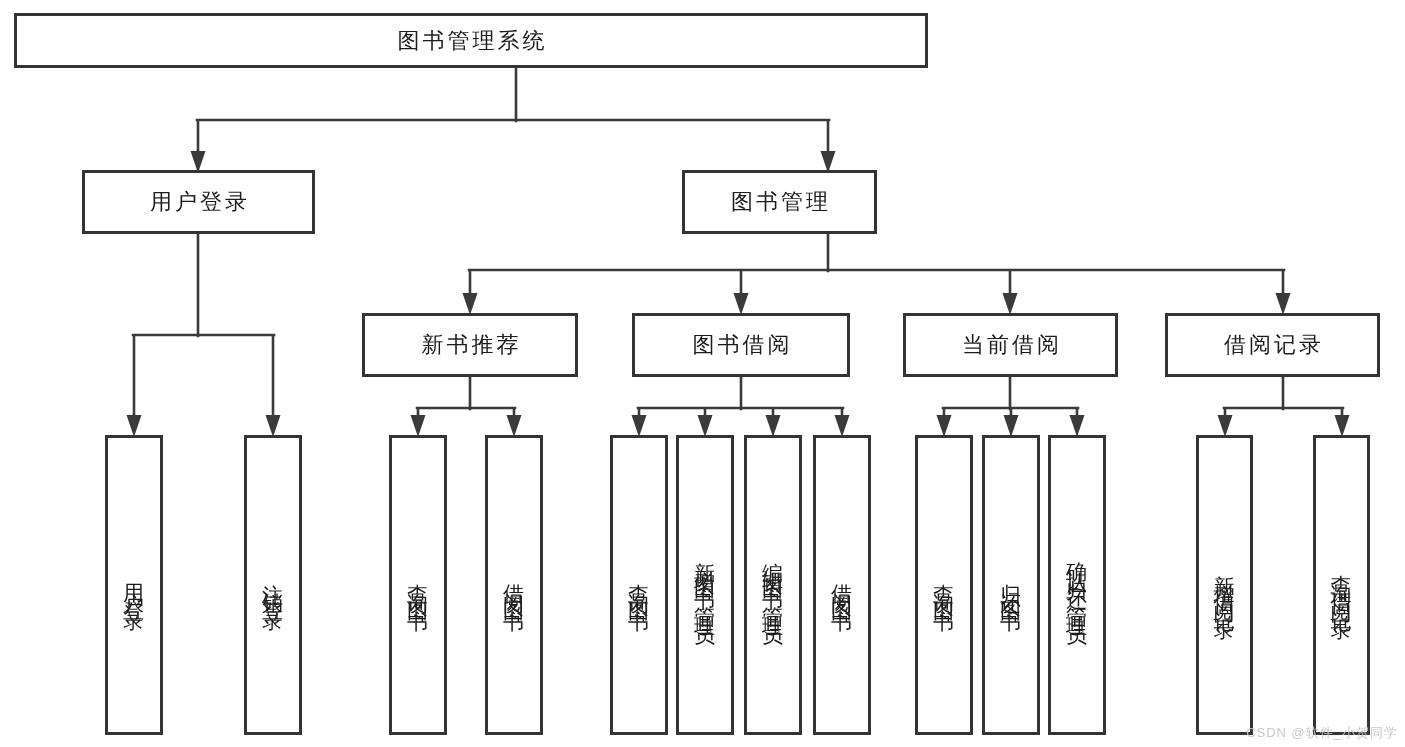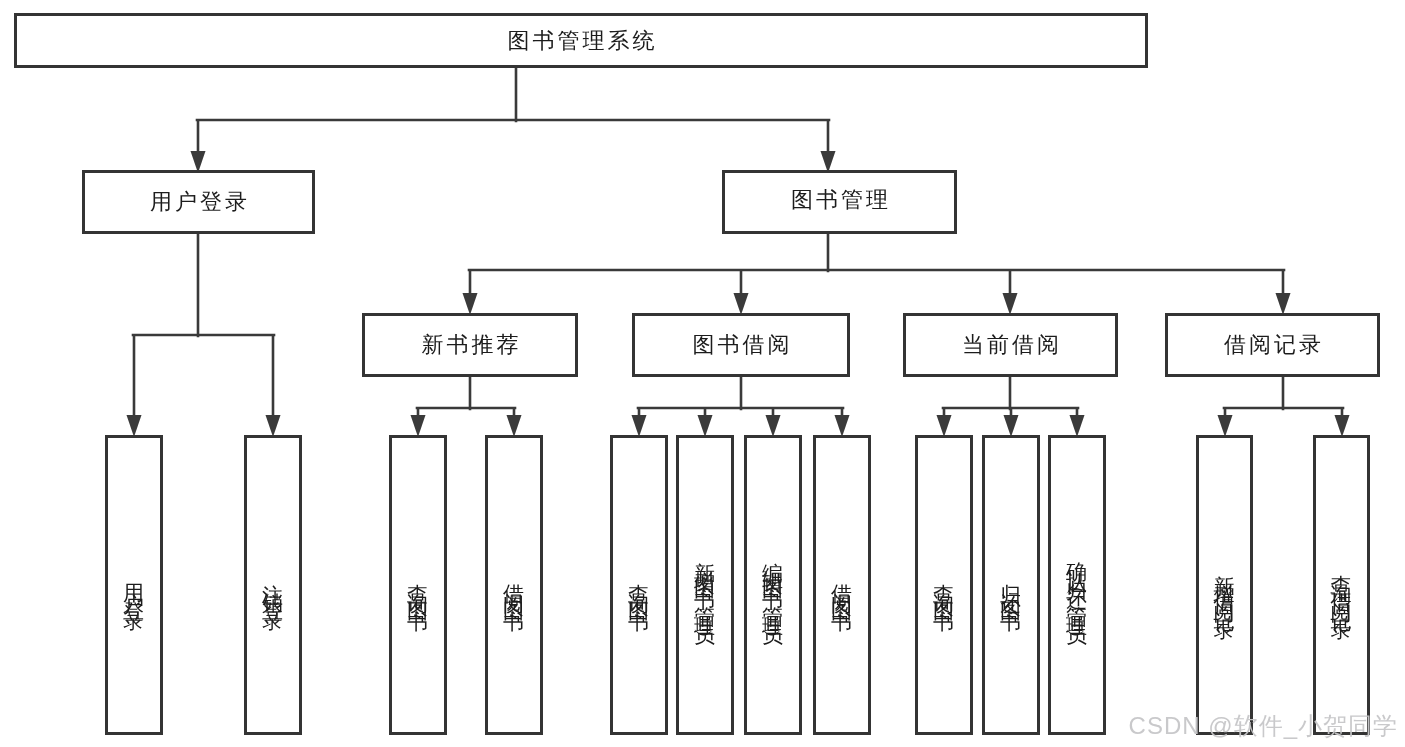--- a/index.html
+++ b/index.html
@@ -39,21 +39,21 @@
     font-size: 21px;
     letter-spacing: 9px;
     color: #1c1c1c;
     line-height: 1;
     white-space: nowrap;
   }
   .watermark {
     position: absolute;
     right: 7px;
     bottom: 5px;
-    font-size: 24px;
+    font-size: 13px;
     color: rgba(198,198,200,0.95);
     letter-spacing: 1px;
     z-index: 5;
     white-space: nowrap;
   }
 </style>
 </head>
 <body>
 
 <div class="canvas">
@@ -89,28 +89,28 @@
     <polygon points="697.5,415 712.5,415 705,437" fill="#3a3a3a"></polygon>
     <polygon points="765.5,415 780.5,415 773,437" fill="#3a3a3a"></polygon>
     <polygon points="834.5,415 849.5,415 842,437" fill="#3a3a3a"></polygon>
     <polygon points="936.5,415 951.5,415 944,437" fill="#3a3a3a"></polygon>
     <polygon points="1003.5,415 1018.5,415 1011,437" fill="#3a3a3a"></polygon>
     <polygon points="1069.5,415 1084.5,415 1077,437" fill="#3a3a3a"></polygon>
     <polygon points="1217.5,415 1232.5,415 1225,437" fill="#3a3a3a"></polygon>
     <polygon points="1334.5,415 1349.5,415 1342,437" fill="#3a3a3a"></polygon>
   </svg>
 
-  <div class="box" style="left:14px; top:13px; width:1134px; height:55px;">
+  <div class="box" style="left:14px; top:13px; width:914px; height:55px;">
     <span class="hlabel">图书管理系统</span>
   </div>
 
   <div class="box" style="left:82px; top:170px; width:233px; height:64px;">
     <span class="hlabel">用户登录</span>
   </div>
-  <div class="box" style="left:722px; top:170px; width:235px; height:64px;font-family:Liberation Mono, monospace;">
+  <div class="box" style="left:682px; top:170px; width:195px; height:64px;">
     <span class="hlabel">图书管理</span>
   </div>
 
   <div class="box" style="left:362px; top:313px; width:216px; height:64px;">
     <span class="hlabel">新书推荐</span>
   </div>
   <div class="box" style="left:903px; top:313px; width:215px; height:64px;">
     <span class="hlabel">当前借阅</span>
   </div>
   <div class="box" style="left:632px; top:313px; width:218px; height:64px;">

